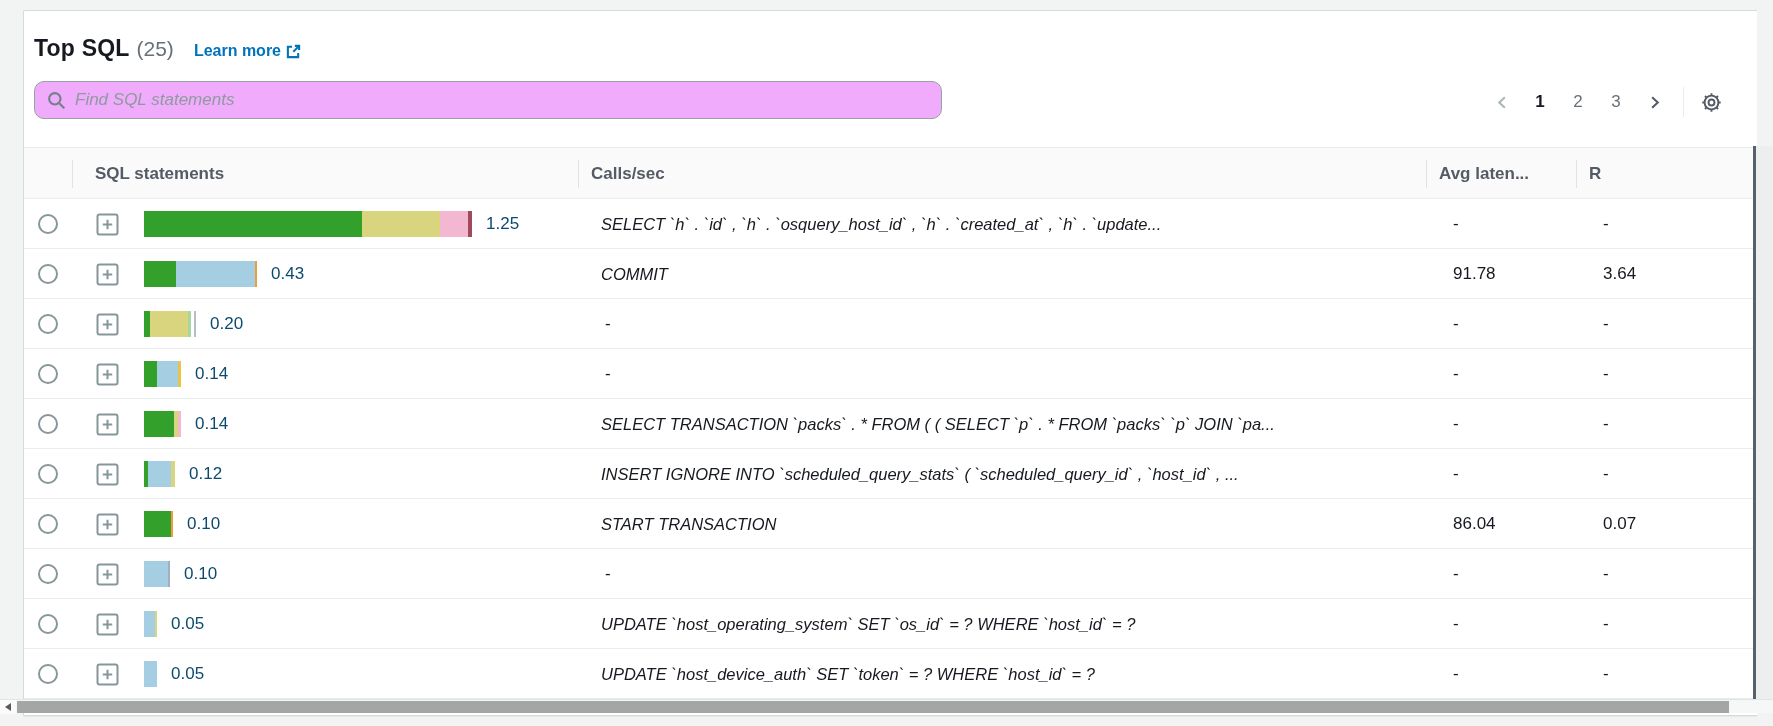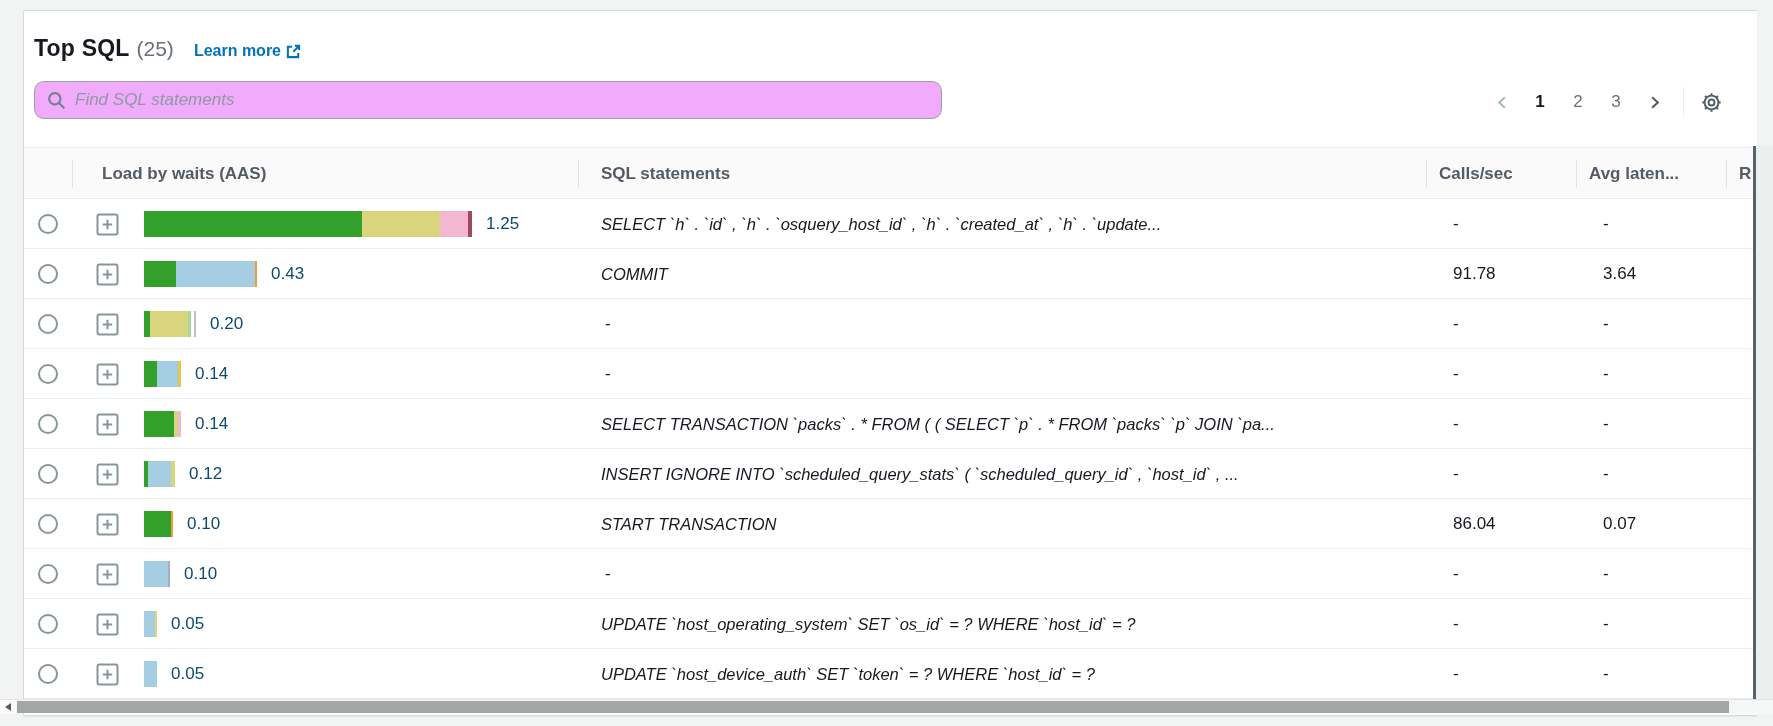--- a/index.html
+++ b/index.html
@@ -168,21 +168,20 @@
         <circle cx="12" cy="12" r="3.1"></circle>
         <circle cx="12" cy="12" r="7.2"></circle>
         <path d="M12 2.4v2.6 M12 19v2.6 M2.4 12h2.6 M19 12h2.6 M5.2 5.2l1.9 1.9 M16.9 16.9l1.9 1.9 M18.8 5.2l-1.9 1.9 M7.1 16.9l-1.9 1.9"></path>
       </svg>
     </button>
   </div>
 
   <div class="table-clip">
     <div class="t-row t-head">
       <div class="hc"></div>
-      <div class="hc hc-load with-div">Load by waits (AAS)</div>
       <div class="hc hc-sql with-div">SQL statements</div>
       <div class="hc hc-num with-div">Calls/sec</div>
       <div class="hc hc-num with-div">Avg laten...</div>
       <div class="hc hc-num with-div">R</div>
     </div>
     <div class="t-body">
   <div class="t-row">
     <div class="c-sel">
       <div class="radio"></div>
     </div>

